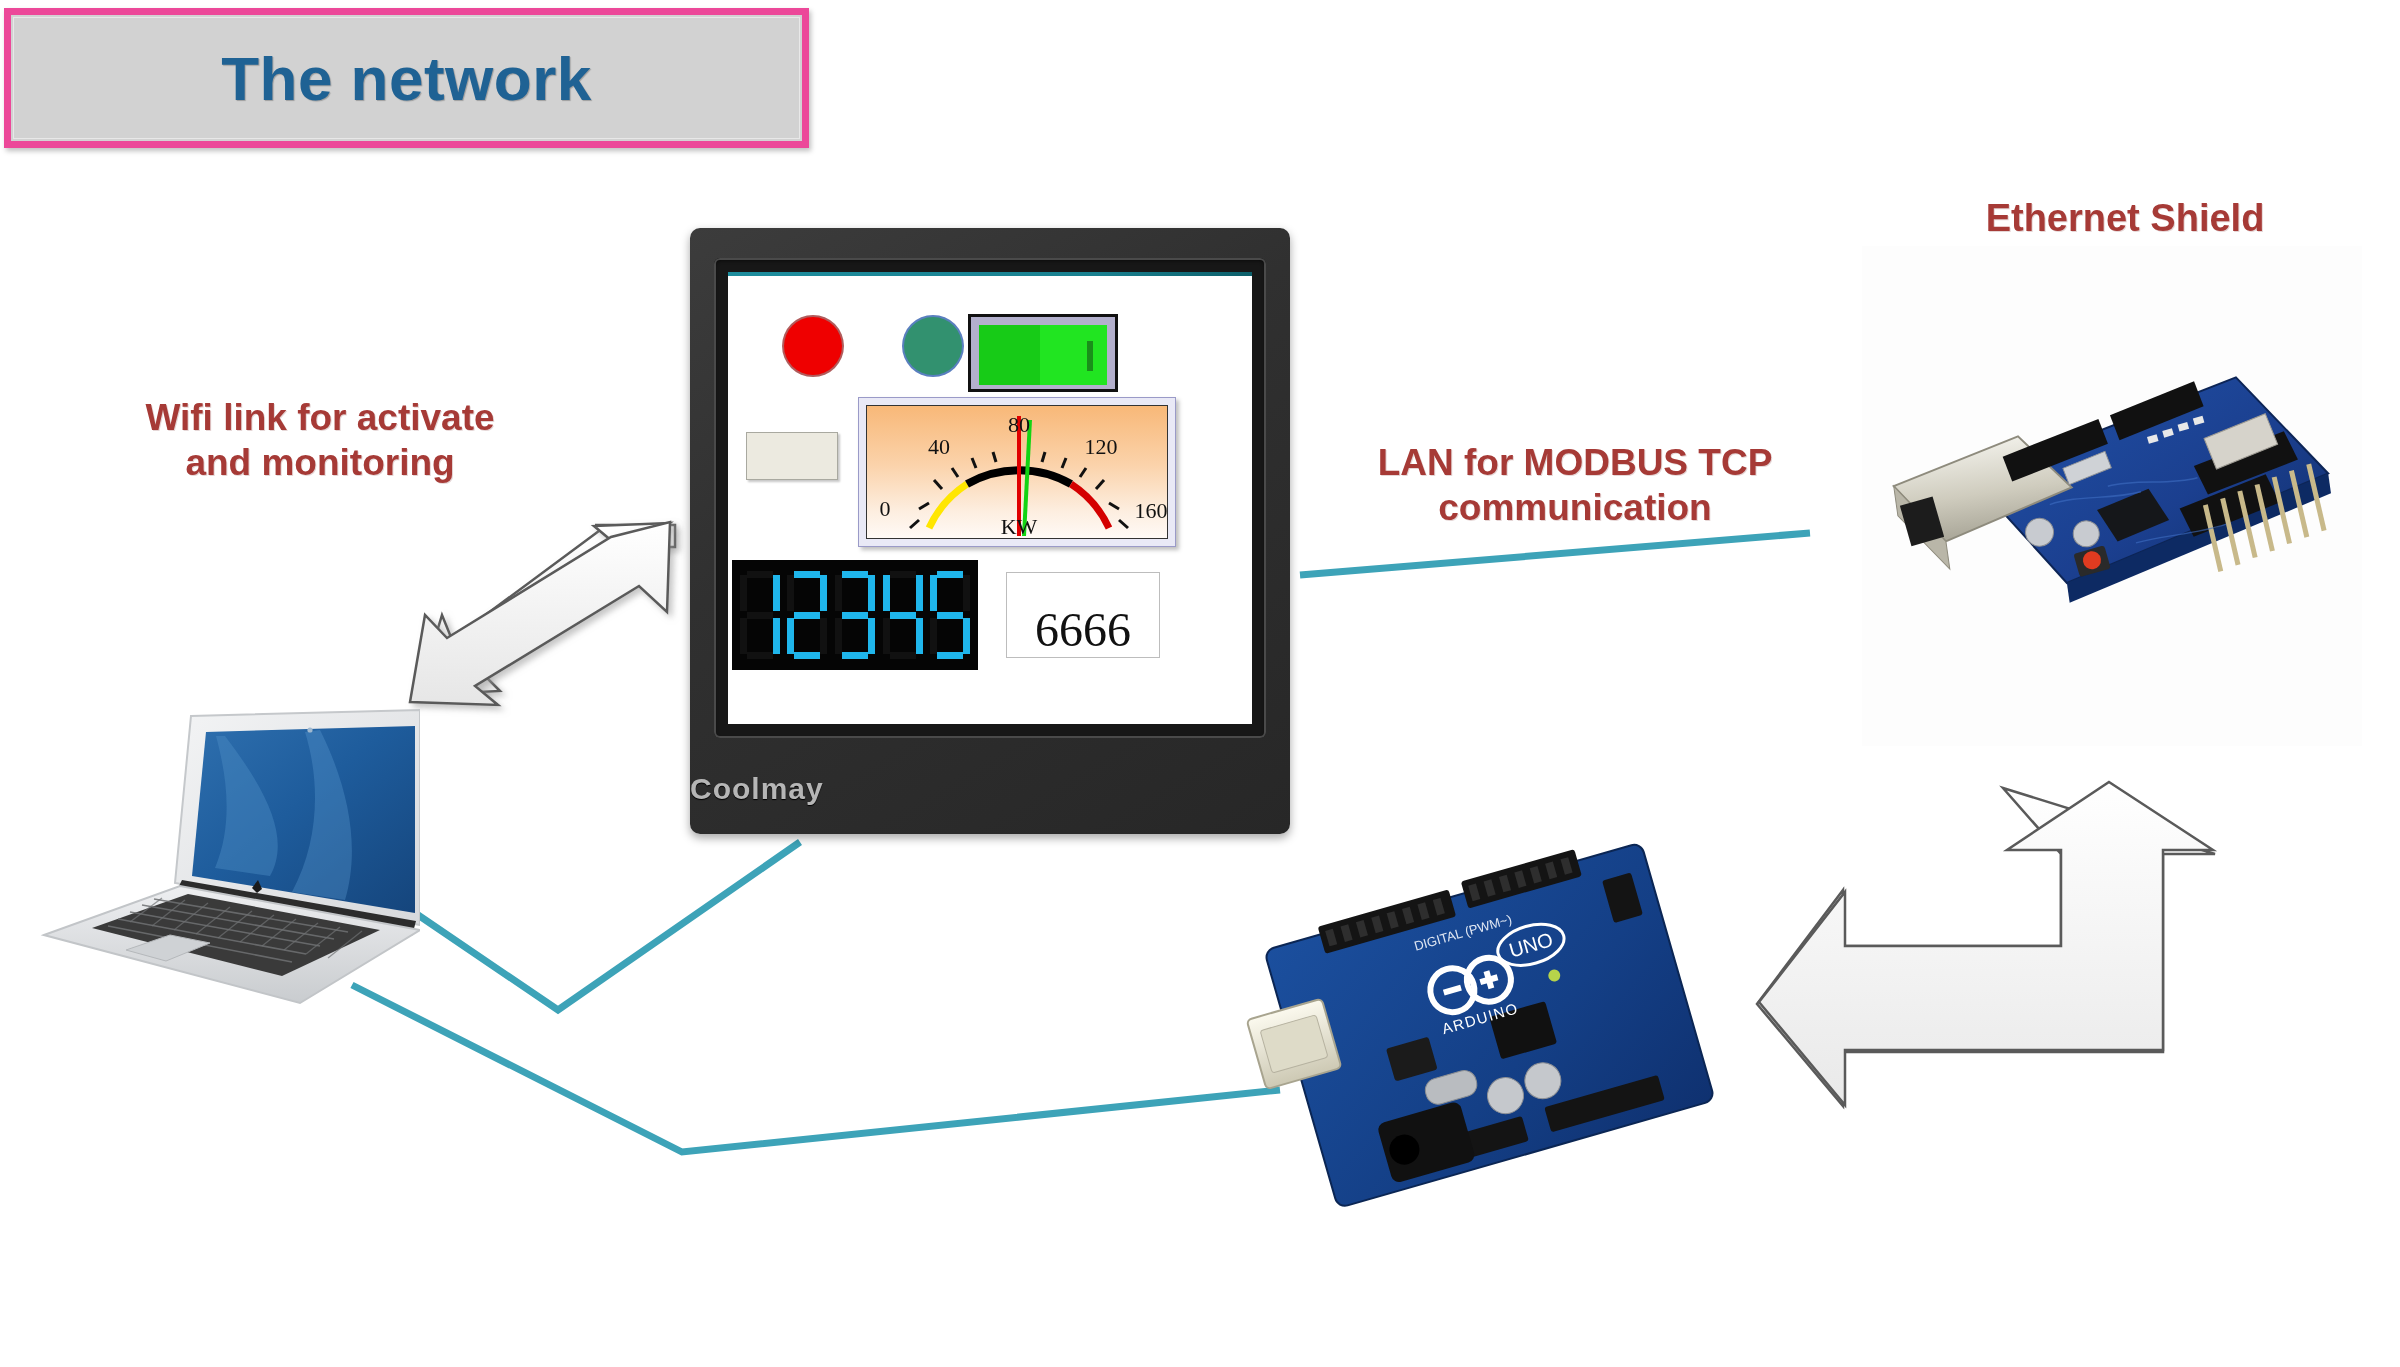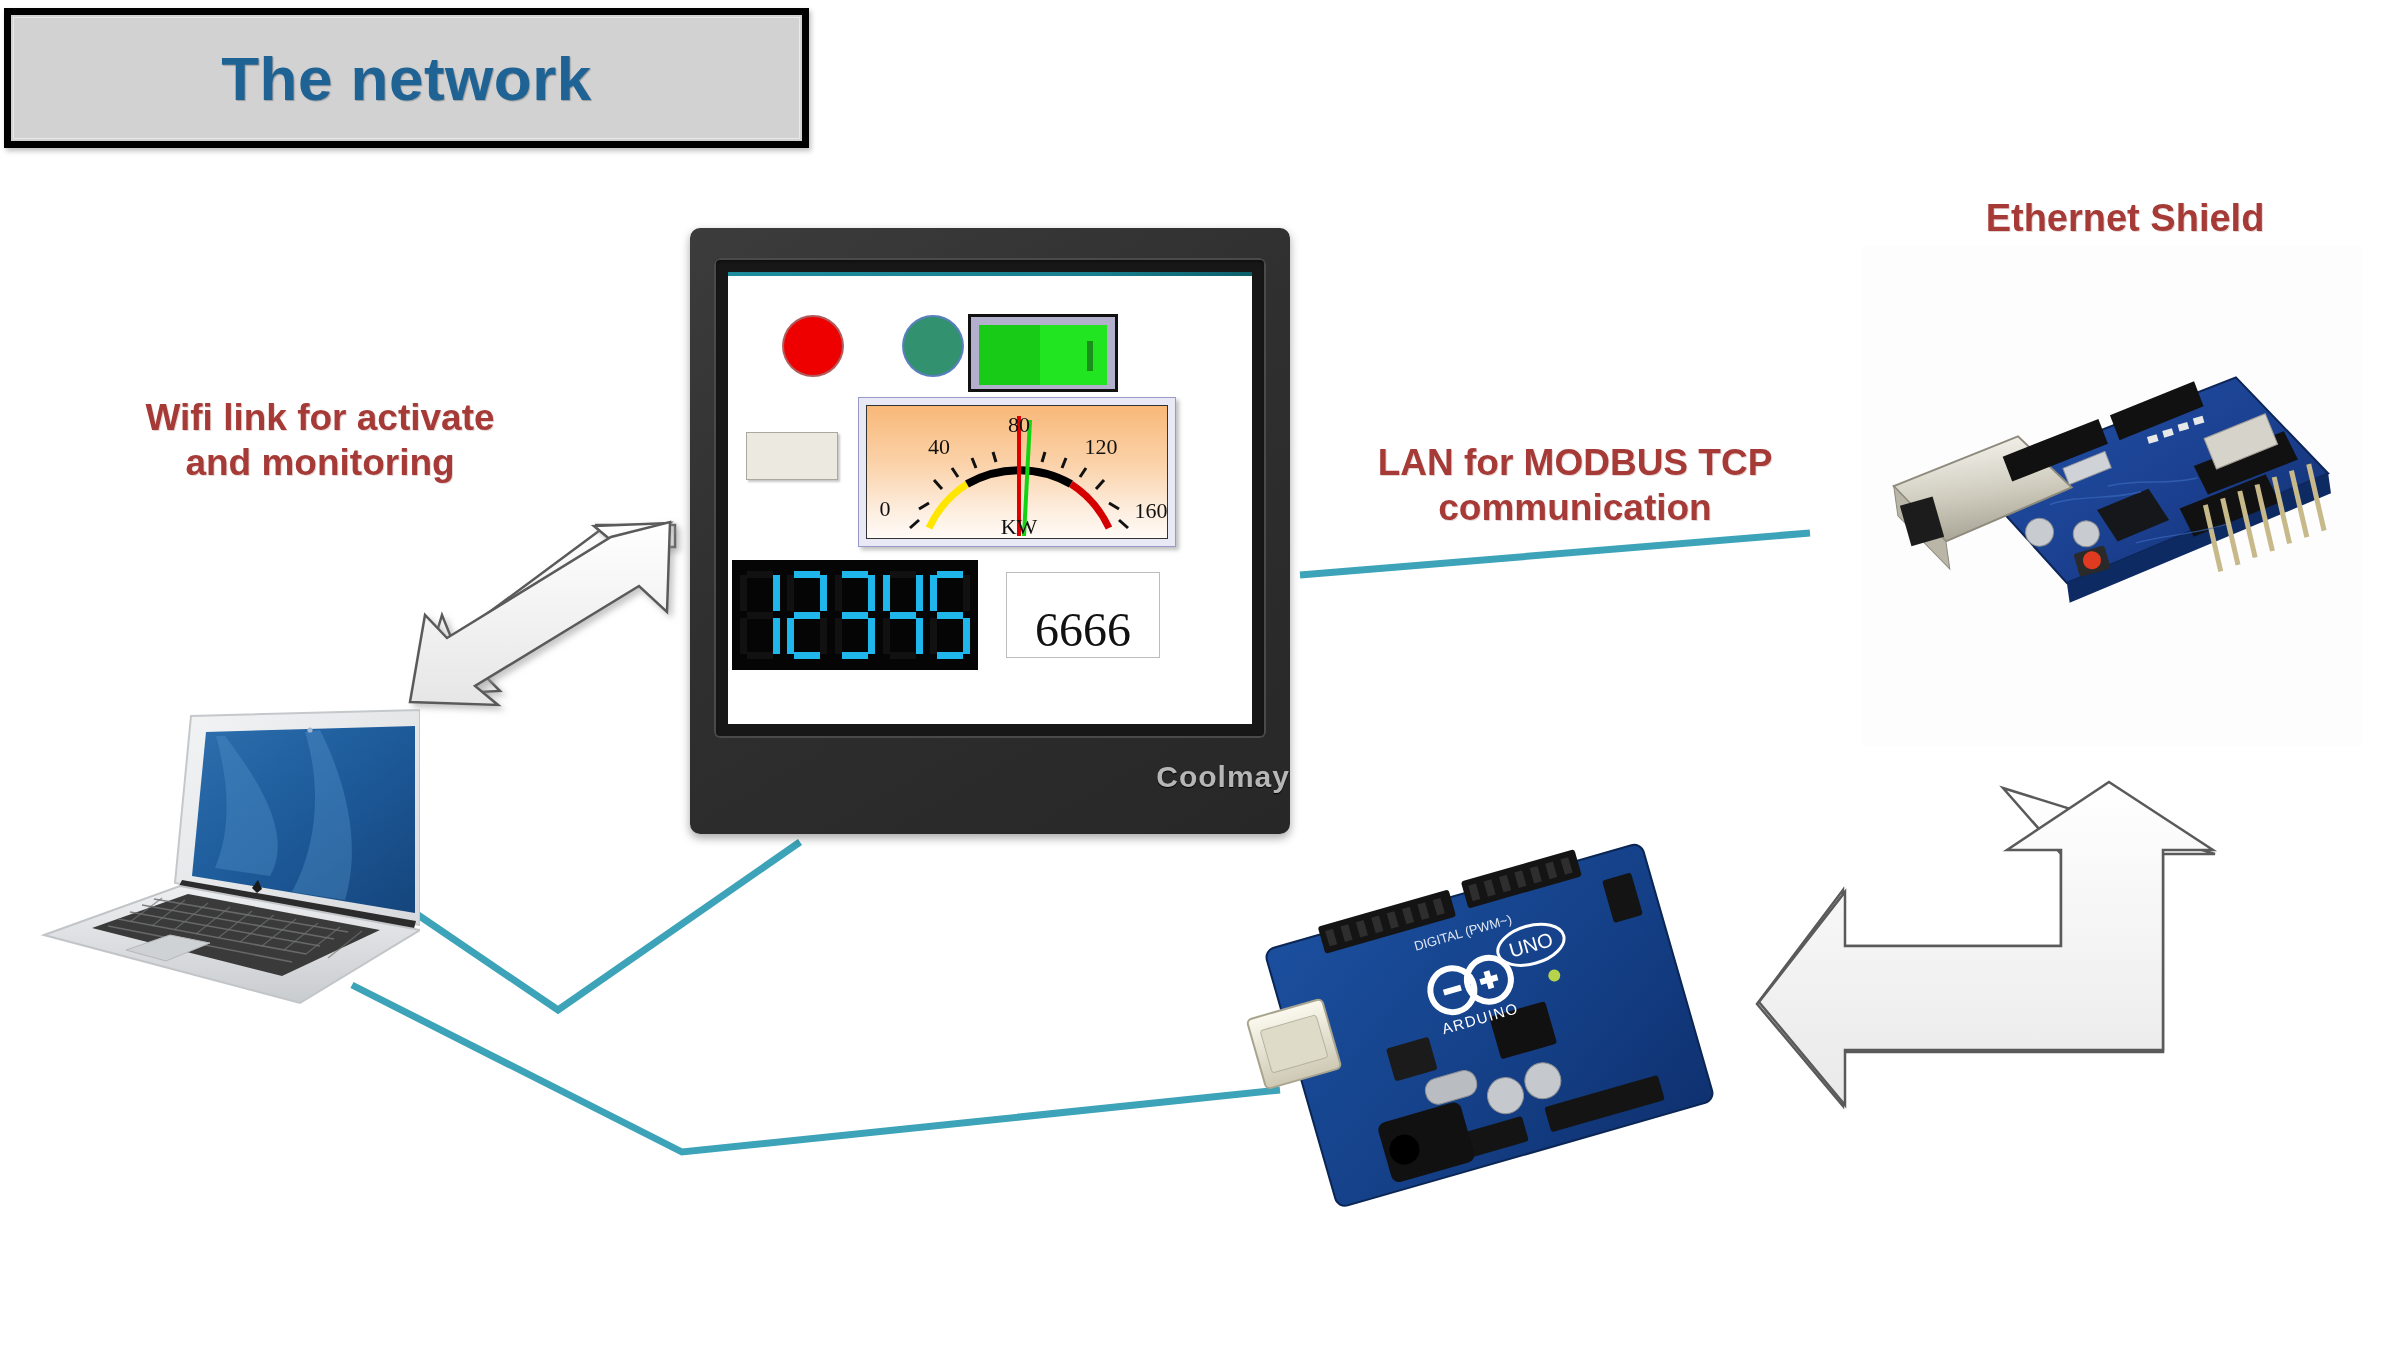--- a/index.html
+++ b/index.html
@@ -2,21 +2,21 @@
 <html><head>
 <meta charset="utf-8">
 <style>
   html,body{margin:0;padding:0;background:#ffffff;}
   body{width:2400px;height:1367px;position:relative;overflow:hidden;
        font-family:"Liberation Sans",sans-serif;}
   .stage{position:absolute;inset:0;background:#fff;}
 
   
   #title-box{position:absolute;left:4px;top:8px;width:805px;height:140px;
-     background:#d2d2d2;border:7px solid #000000;box-sizing:border-box;
+     background:#d2d2d2;border:7px solid #ec4899;box-sizing:border-box;
      display:flex;align-items:center;justify-content:center;
      box-shadow:2px 3px 5px rgba(0,0,0,.25);}
   #title-box::after{content:"";position:absolute;inset:2px;border:1px solid #e8e8e8;pointer-events:none;}
   #title-text{font-size:62px;font-weight:bold;color:#1f6294;letter-spacing:.5px;
      text-shadow:1px 1px 1px rgba(0,0,0,.25);}
 
   
   .caption{position:absolute;color:#a63a36;font-weight:bold;text-align:center;
      line-height:1.22;font-size:37px;text-shadow:1px 1px 0 rgba(150,90,90,.25);
      white-space:pre-line;}
@@ -64,21 +64,21 @@
   .sg.a{left:7px;top:0;width:26px;height:7px;}
   .sg.b{right:0;top:4px;width:7px;height:36px;}
   .sg.c{right:0;top:47px;width:7px;height:36px;}
   .sg.d{left:7px;bottom:0;width:26px;height:7px;}
   .sg.e{left:0;top:47px;width:7px;height:36px;}
   .sg.f{left:0;top:4px;width:7px;height:36px;}
   .sg.g{left:7px;top:41px;width:26px;height:7px;}
   #num-display{position:absolute;left:278px;top:300px;width:152px;height:84px;background:#fff;
      border:1px solid #bdbdbd;display:flex;align-items:flex-end;justify-content:center;}
   #num-display span{font-size:48px;color:#111;font-family:"Liberation Serif",serif;}
-  #hmi-brand{position:absolute;left:0;right:0;bottom:40px;text-align:right;
+  #hmi-brand{position:absolute;left:0;right:0;bottom:28px;text-align:left;
      font-size:30px;font-weight:bold;color:#b6b6b6;letter-spacing:1px;
      font-family:"Liberation Sans Narrow","Liberation Sans",sans-serif;
      text-shadow:0 1px 1px #000;}
 
   
   .art{position:absolute;}
 
   
   #eth-card{position:absolute;left:1862px;top:246px;width:500px;height:500px;background:#fdfdfd;}
 </style>

